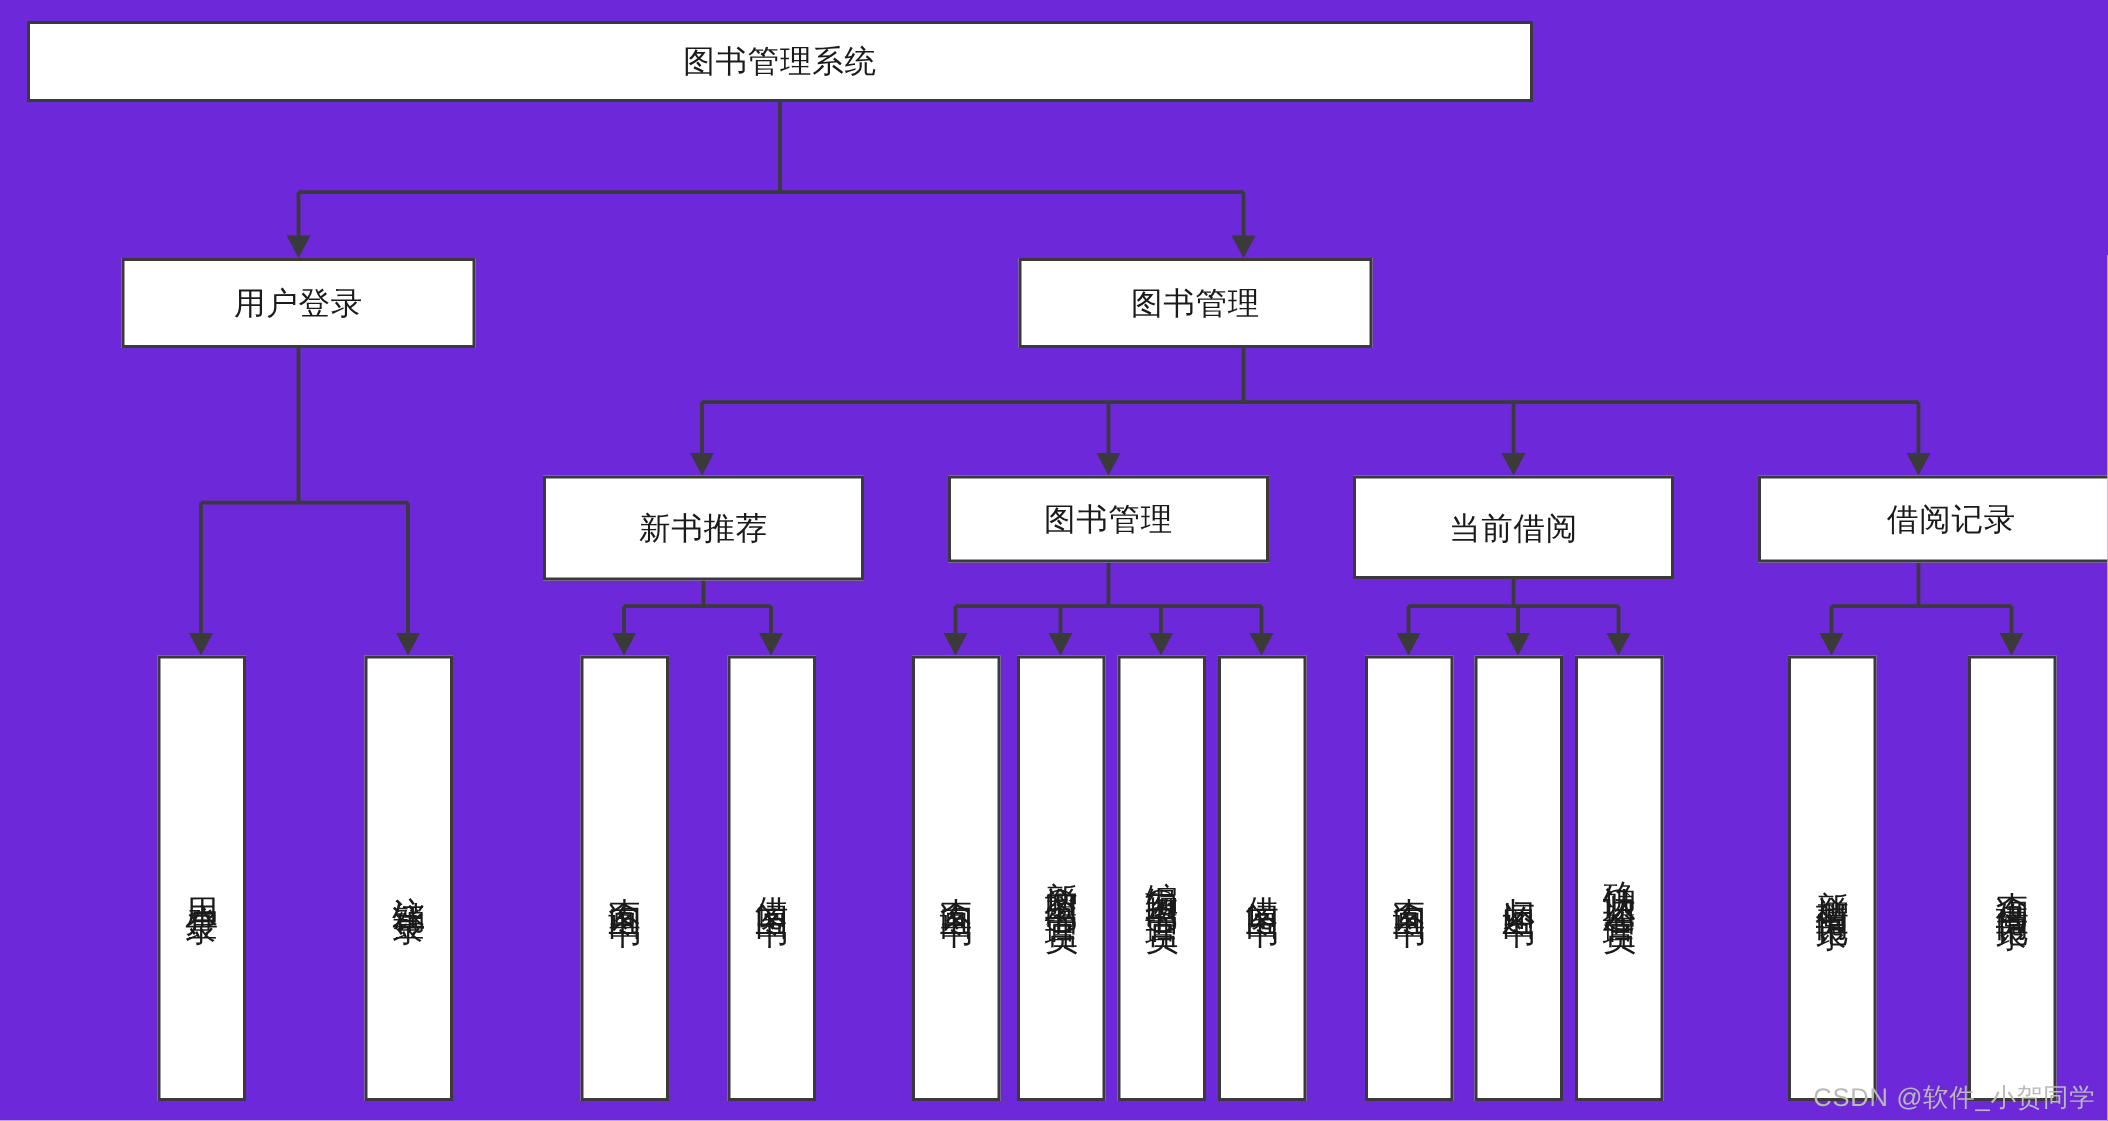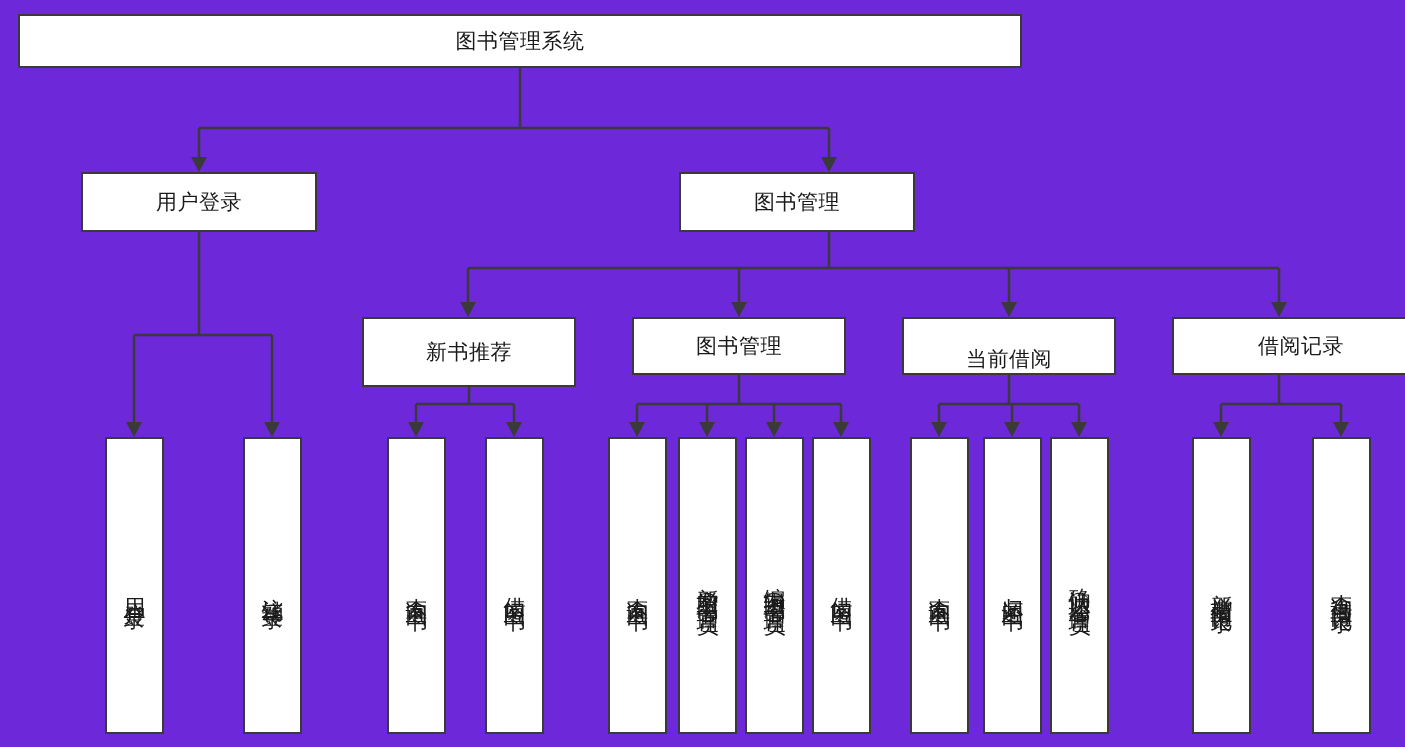--- a/index.html
+++ b/index.html
@@ -132,21 +132,21 @@
       </div>
       <div class="node horiz" style="left: 679px; top: 172px; width: 236px; height: 60px;">
         <span class="label">图书管理</span>
       </div>
       <div class="node horiz" style="left: 362px; top: 317px; width: 214px; height: 70px;">
         <span class="label">新书推荐</span>
       </div>
       <div class="node horiz" style="left: 632px; top: 317px; width: 214px; height: 58px;">
         <span class="label">图书管理</span>
       </div>
-      <div class="node horiz" style="left: 902px; top: 317px; width: 214px; height: 58px; align-items: flex-end;">
+      <div class="node horiz" style="left: 902px; top: 317px; width: 214px; height: 69px;">
         <span class="label">当前借阅</span>
       </div>
       <div class="node horiz" style="left: 1172px; top: 317px; width: 258px; height: 58px;">
         <span class="label">借阅记录</span>
       </div>
       <div class="node vert" style="left: 105px; top: 437px; width: 59px; height: 297px;">
         <span class="vtext">用户登录</span>
       </div>
       <div class="node vert" style="left: 243px; top: 437px; width: 59px; height: 297px;">
         <span class="vtext">注销登录</span>
@@ -179,13 +179,14 @@
         <span class="vtext">确认归还（管理员）</span>
       </div>
       <div class="node vert" style="left: 1192px; top: 437px; width: 59px; height: 297px;">
         <span class="vtext">新增借阅记录</span>
       </div>
       <div class="node vert" style="left: 1312px; top: 437px; width: 59px; height: 297px;">
         <span class="vtext">查询借阅记录</span>
       </div>
     </div>
 
+  <div id="watermark">CSDN @软件_小贺同学</div>
 </div>
 
 </body></html>

